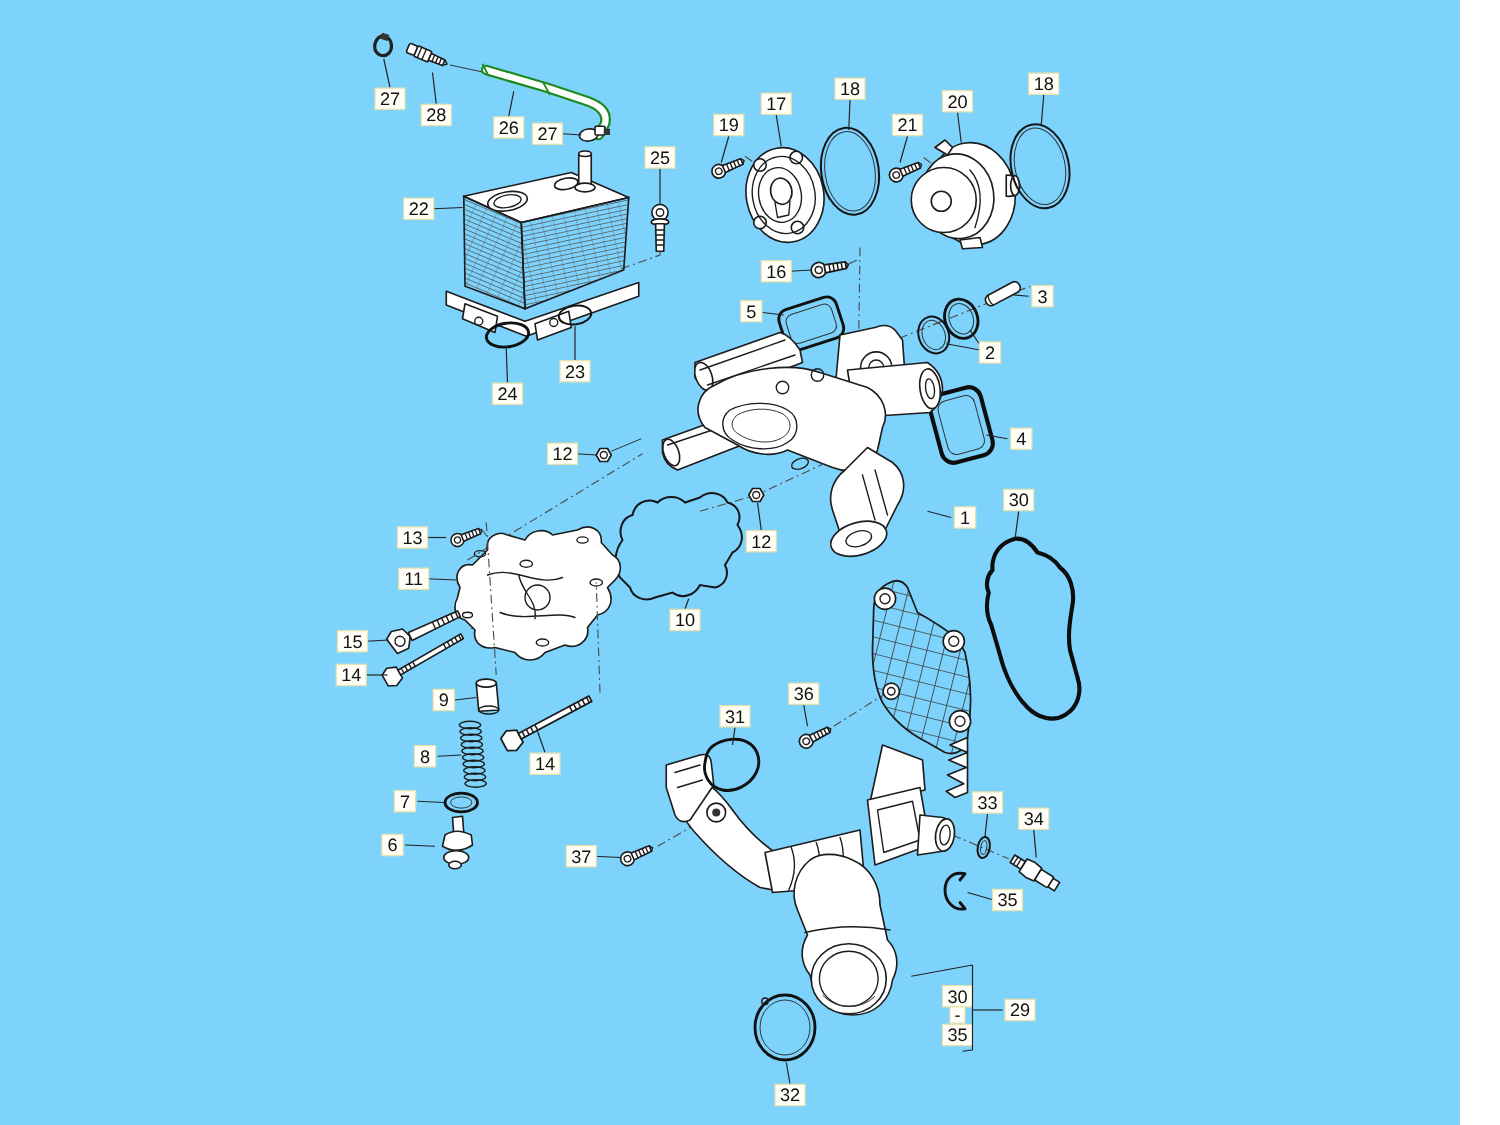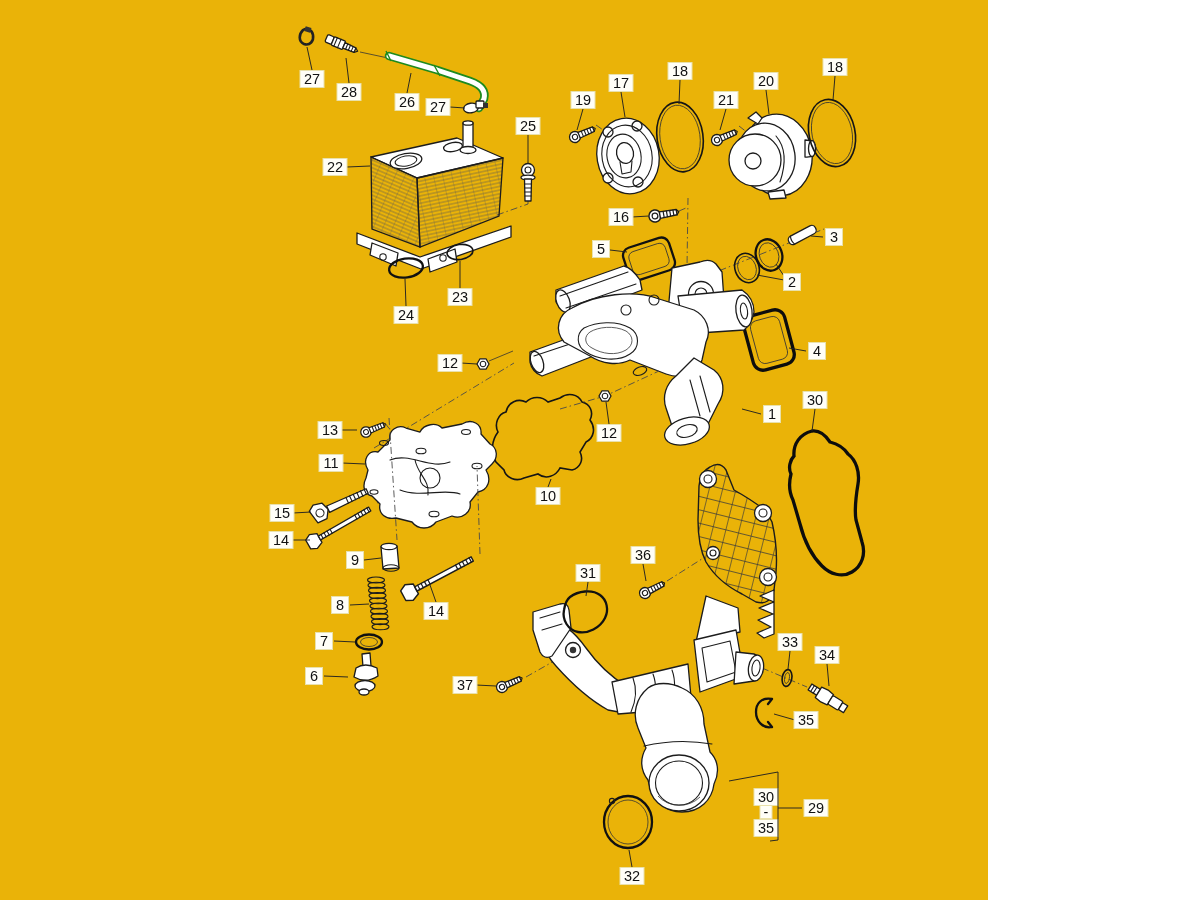--- a/index.html
+++ b/index.html
@@ -1,16 +1,16 @@
 <!DOCTYPE html>
 <html><head>
 <meta charset="utf-8">
 <style>
   html,body{margin:0;padding:0;background:#fff;}
-  .stage{position:relative;width:988px;height:900px;background:#eab308;overflow:hidden;
+  .stage{position:relative;width:1168px;height:900px;background:#7dd3fc;overflow:hidden;
          font-family:"Liberation Sans",sans-serif;}
   svg{display:block}
   .p  {fill:#ffffff;stroke:#1c1c1c;stroke-width:1.3;stroke-linejoin:round;}
   .pm {fill:url(#mesh);stroke:#1c1c1c;stroke-width:1.4;stroke-linejoin:round;}
   .fl {fill:url(#finL);stroke:#1c1c1c;stroke-width:1.3;}
   .fr {fill:url(#finR);stroke:#1c1c1c;stroke-width:1.3;}
   .pt {fill:none;stroke:#1c1c1c;stroke-width:1.1;stroke-linecap:round;stroke-linejoin:round;}
   .g15{fill:none;stroke:#151515;stroke-width:1.6;}
   .g2 {fill:none;stroke:#111;stroke-width:2.3;}
   .g3 {fill:none;stroke:#0d0d0d;stroke-width:3.3;}

